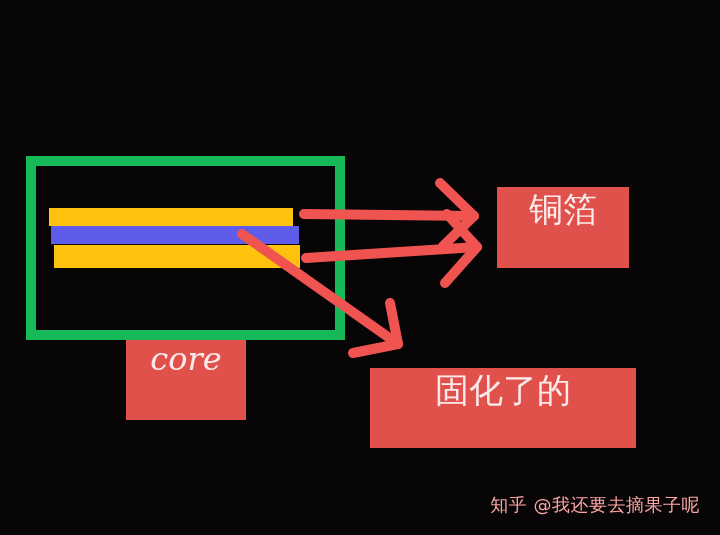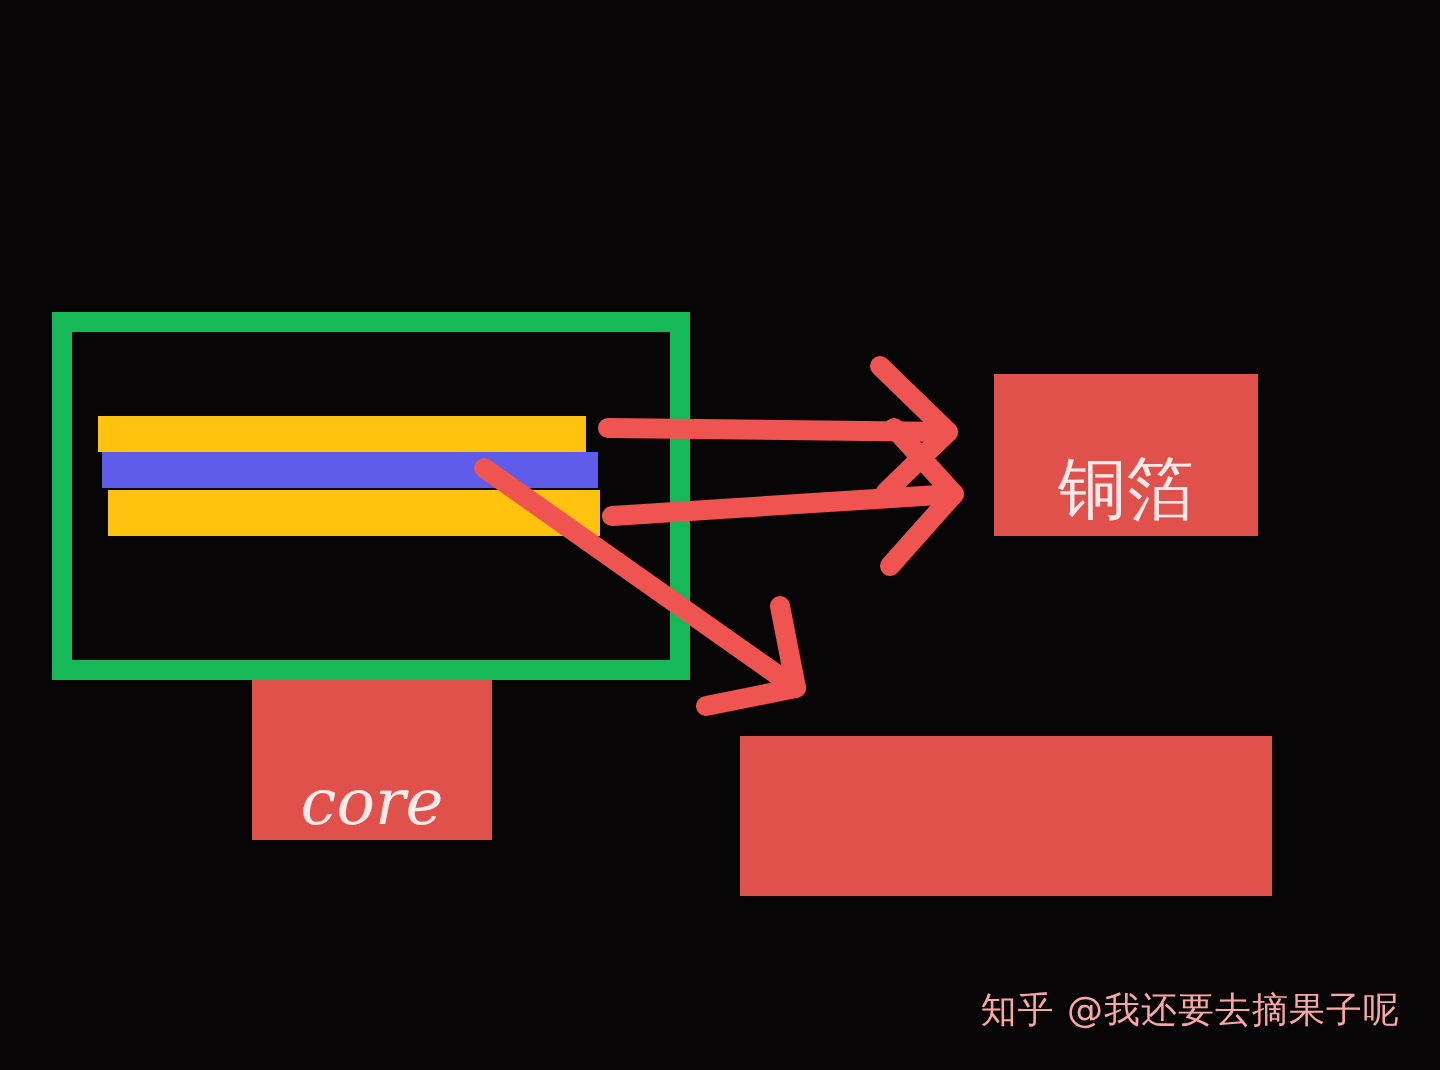--- a/index.html
+++ b/index.html
@@ -15,21 +15,21 @@
       border: 10px solid #17b858;
     }
     .layer { position: absolute; }
     #foil-top { left: 49px; top: 208px; width: 244px; height: 18px; background: #ffc20e; }
     #pp-layer { left: 51px; top: 226px; width: 248px; height: 18px; background: #5e5ce8; }
     #foil-bottom { left: 54px; top: 245px; width: 246px; height: 23px; background: #ffc20e; }
     .label-box {
       position: absolute;
       background: #e0514c;
       color: #fbeaea;
-      display: flex; align-items: flex-end; justify-content: center;
+      display: flex; align-items: flex-start; justify-content: center;
     }
     #core-label { left: 126px; top: 340px; width: 120px; height: 80px;
       font-family: "DejaVu Serif", serif; font-size: 32px; font-style: italic; }
     #foil-label { left: 497px; top: 187px; width: 132px; height: 81px; font-size: 34px; }
     #pp-label { left: 370px; top: 368px; width: 266px; height: 80px; font-size: 34px; }
     #pp-label .latin { font-family: "DejaVu Serif", serif; }
     svg#arrows { position: absolute; left: 0; top: 0; }
     #watermark {
       position: absolute; right: 20px; top: 493px;
       color: #fca5a5; font-size: 18px; letter-spacing: 0.5px;
@@ -63,15 +63,16 @@
 
 <div id="core-label" class="label-box">
   <span>core</span>
 </div>
 
 <div id="foil-label" class="label-box">
   <span>铜箔</span>
 </div>
 
 <div id="pp-label" class="label-box">
+  <span>固化了的</span>
 </div>
 
 <div id="watermark">知乎 @我还要去摘果子呢</div>
 
 </body></html>

